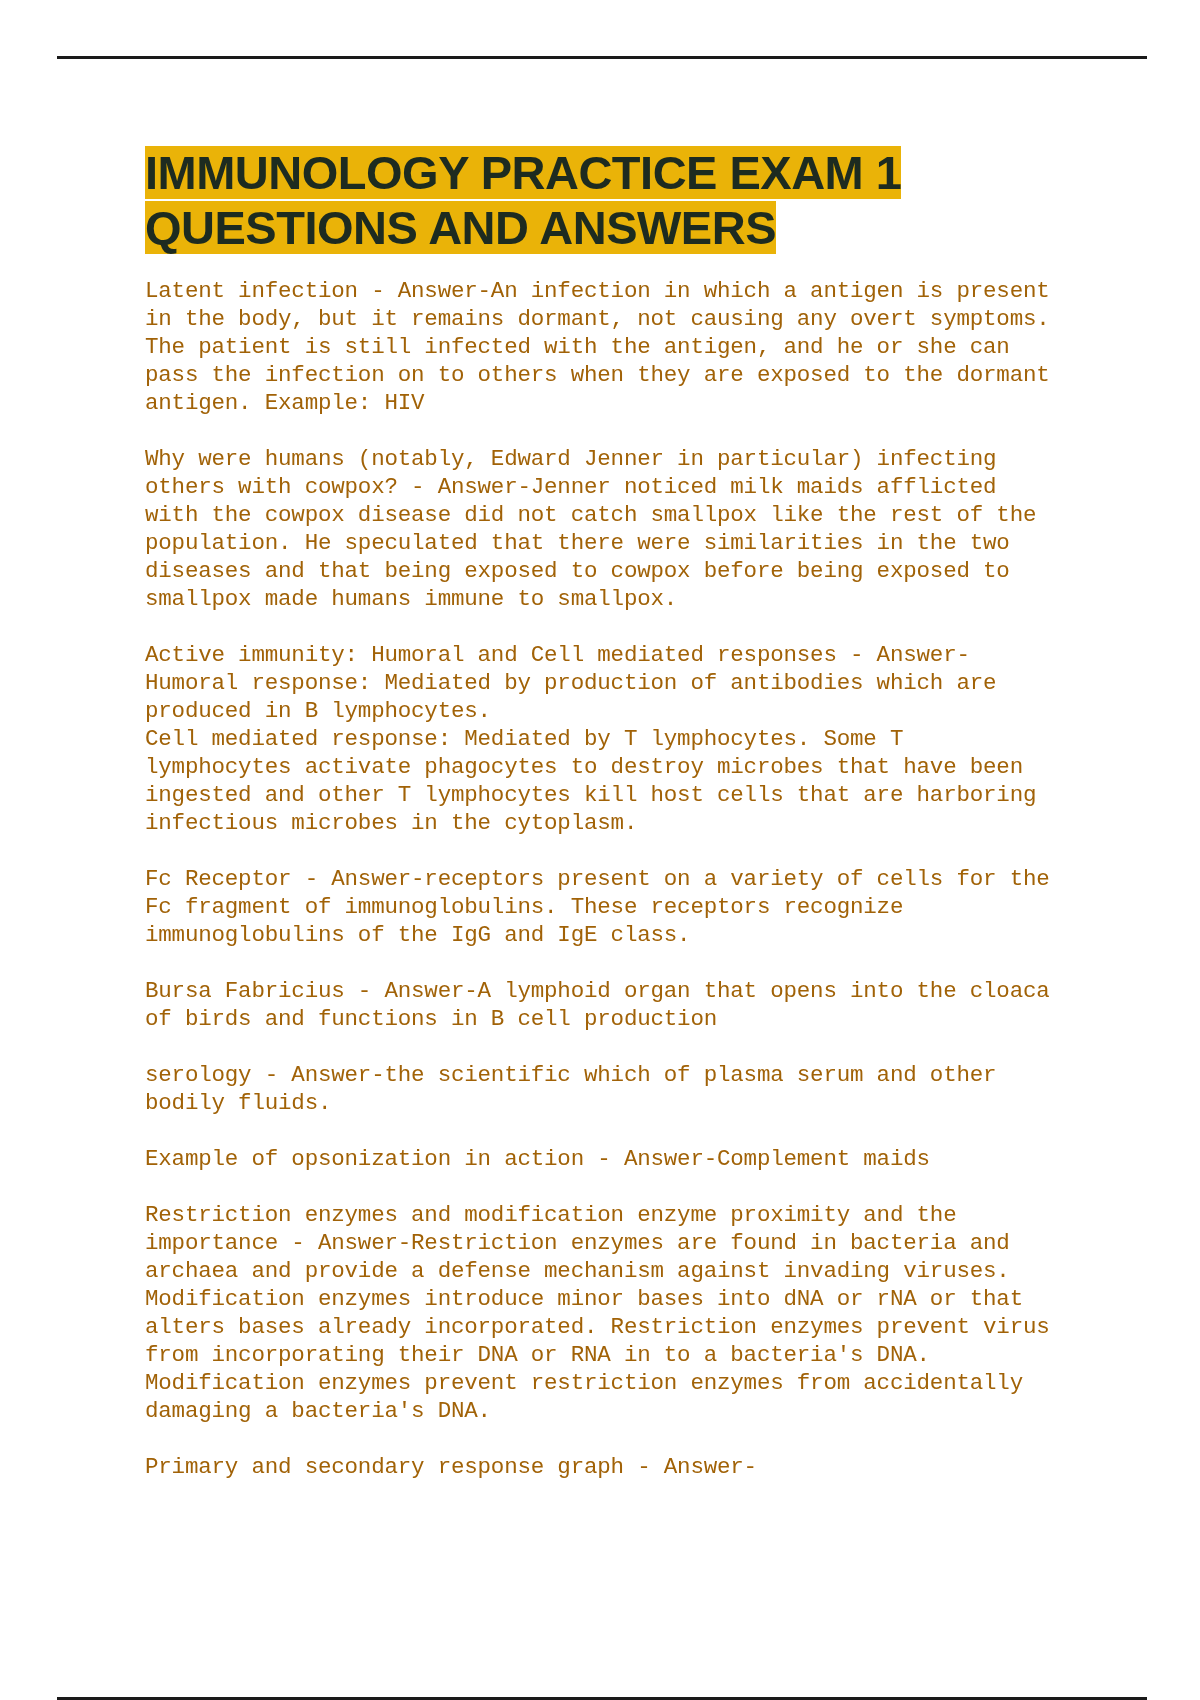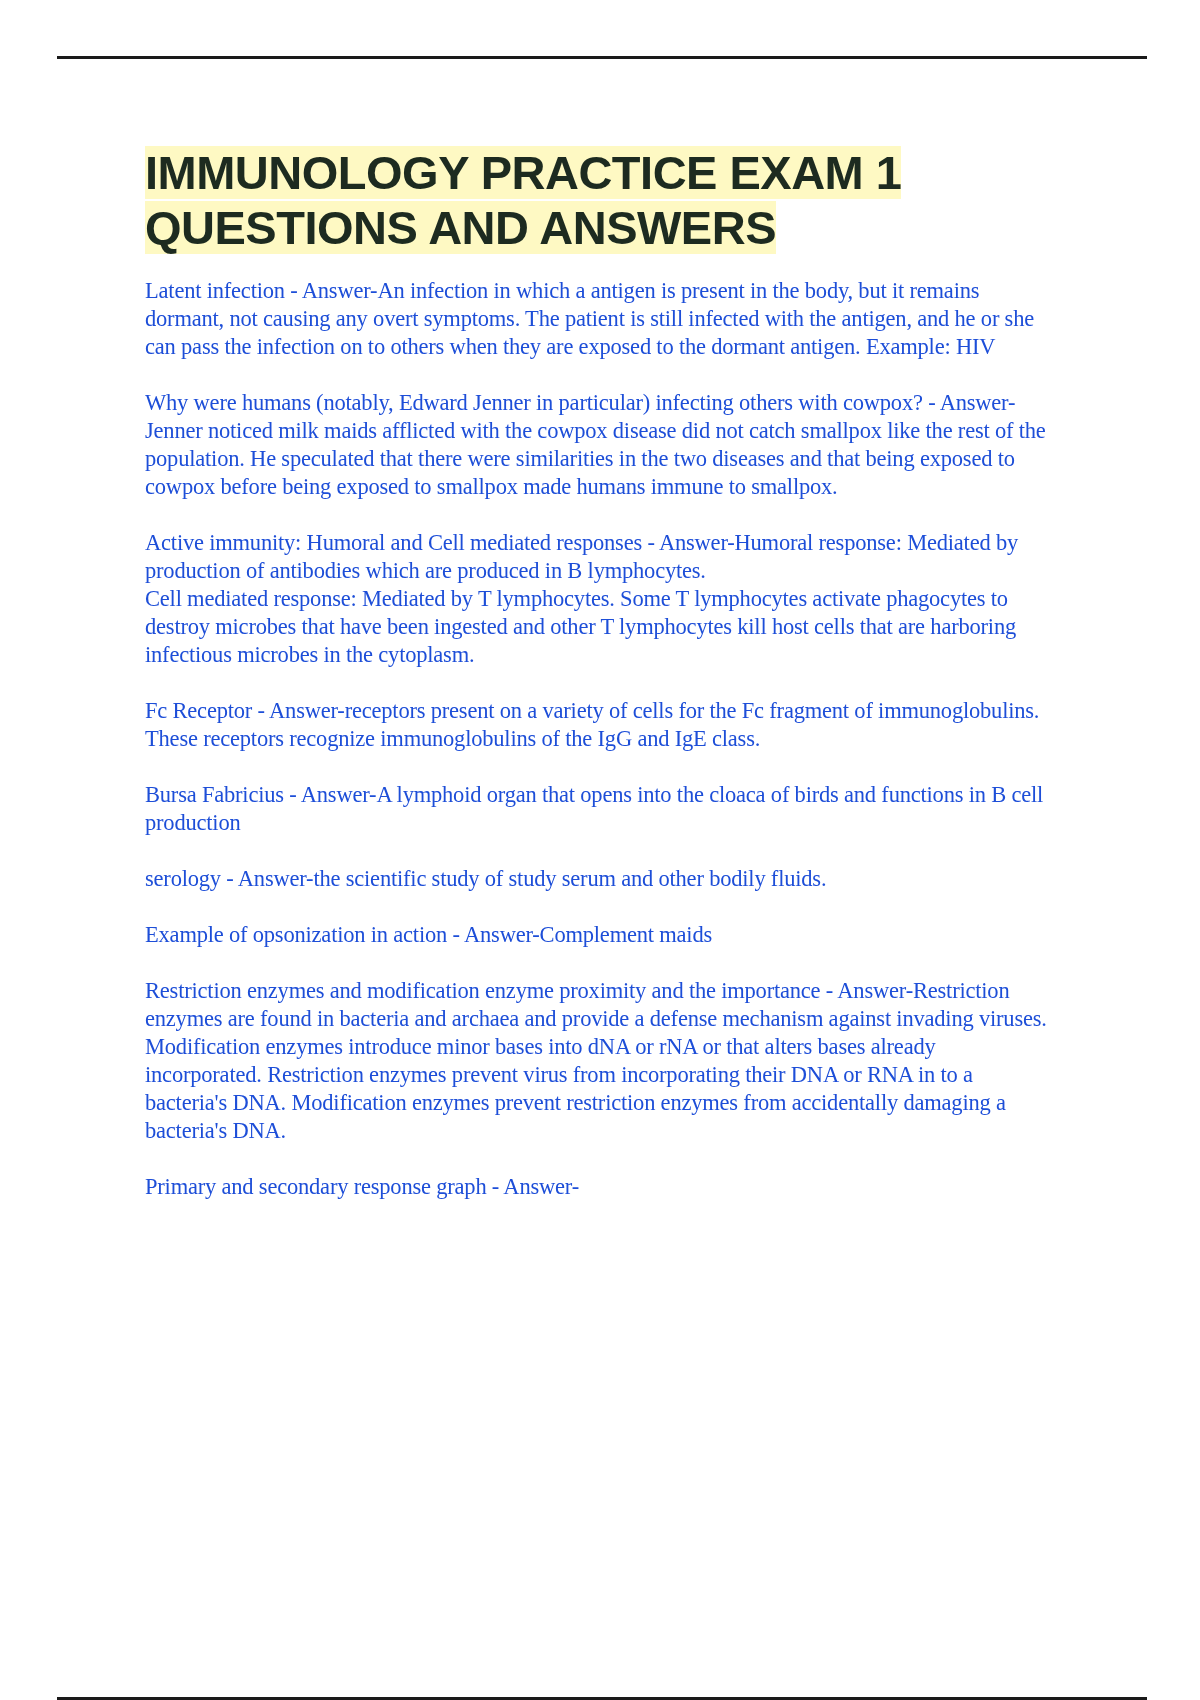--- a/index.html
+++ b/index.html
@@ -2,42 +2,42 @@
 <html><head>
   <meta charset="utf-8">
   <style>
     html, body { margin: 0; padding: 0; background: #ffffff; }
     body { width: 1200px; height: 1700px; position: relative; overflow: hidden; }
     .rule { position: absolute; left: 57px; width: 1090px; height: 3px; background: #1a1a1a; }
     .rule.top { top: 56px; }
     .rule.bottom { top: 1697px; }
     .content { position: absolute; left: 145px; top: 145px; width: 920px; }
     .title { margin: 0; font-family: "Liberation Sans", sans-serif; font-weight: bold; font-size: 47px; line-height: 55px; color: #1d2b20; letter-spacing: -0.5px; }
-    .title span { background: #fef9c3; }
+    .title span { background: #eab308; }
     .qa-list { margin-top: 22px; }
-    .qa { font-family: Liberation Serif, serif; font-size: 22.5px; line-height: 28px; color: #1d4ed8; margin: 0 15px 28px 0; white-space: pre-line; letter-spacing: -0.2px; }
+    .qa { font-family: Liberation Mono, monospace; font-size: 22.5px; line-height: 28px; color: #a16207; margin: 0 15px 28px 0; white-space: pre-line; letter-spacing: -0.2px; }
   </style>
 </head>
 <body>
 
 <div class="rule top"></div>
 
 <div class="content">
   <h1 class="title">
     <span>IMMUNOLOGY PRACTICE EXAM 1</span><br>
     <span>QUESTIONS AND ANSWERS</span>
   </h1>
 
   <div class="qa-list">
     <p class="qa">Latent infection - Answer-An infection in which a antigen is present in the body, but it remains dormant, not causing any overt symptoms. The patient is still infected with the antigen, and he or she can pass the infection on to others when they are exposed to the dormant antigen. Example: HIV</p>
     <p class="qa">Why were humans (notably, Edward Jenner in particular) infecting others with cowpox? - Answer-Jenner noticed milk maids afflicted with the cowpox disease did not catch smallpox like the rest of the population. He speculated that there were similarities in the two diseases and that being exposed to cowpox before being exposed to smallpox made humans immune to smallpox.</p>
     <p class="qa">Active immunity: Humoral and Cell mediated responses - Answer-Humoral response: Mediated by production of antibodies which are produced in B lymphocytes.
 Cell mediated response: Mediated by T lymphocytes. Some T lymphocytes activate phagocytes to destroy microbes that have been ingested and other T lymphocytes kill host cells that are harboring infectious microbes in the cytoplasm.</p>
     <p class="qa">Fc Receptor - Answer-receptors present on a variety of cells for the Fc fragment of immunoglobulins. These receptors recognize immunoglobulins of the IgG and IgE class.</p>
     <p class="qa">Bursa Fabricius - Answer-A lymphoid organ that opens into the cloaca of birds and functions in B cell production</p>
-    <p class="qa">serology - Answer-the scientific study of study serum and other bodily fluids.</p>
+    <p class="qa">serology - Answer-the scientific which of plasma serum and other bodily fluids.</p>
     <p class="qa">Example of opsonization in action - Answer-Complement maids</p>
     <p class="qa">Restriction enzymes and modification enzyme proximity and the importance - Answer-Restriction enzymes are found in bacteria and archaea and provide a defense mechanism against invading viruses. Modification enzymes introduce minor bases into dNA or rNA or that alters bases already incorporated. Restriction enzymes prevent virus from incorporating their DNA or RNA in to a bacteria's DNA. Modification enzymes prevent restriction enzymes from accidentally damaging a bacteria's DNA.</p>
     <p class="qa">Primary and secondary response graph - Answer-</p>
   </div>
 </div>
 
 <div class="rule bottom"></div>
 
 </body></html>

